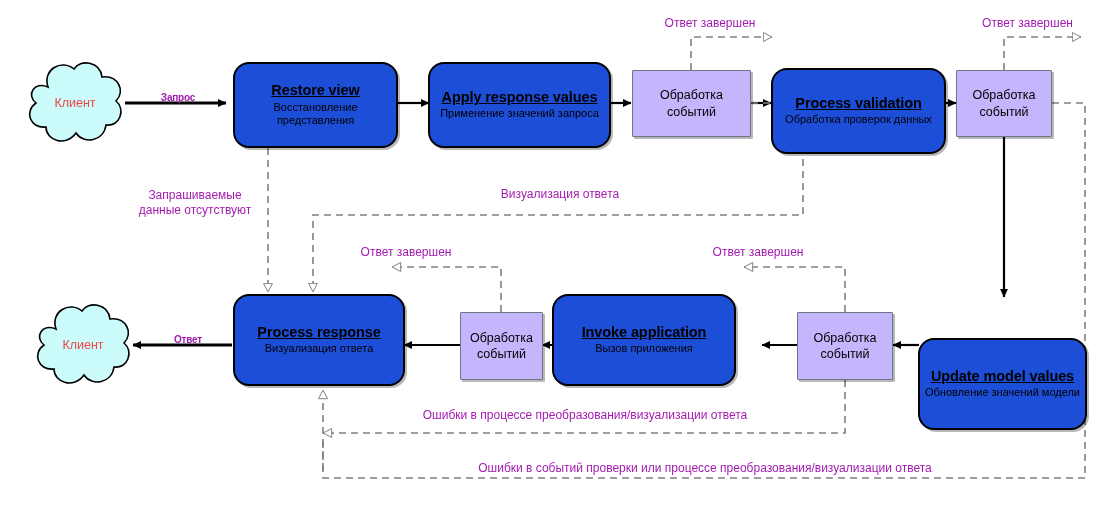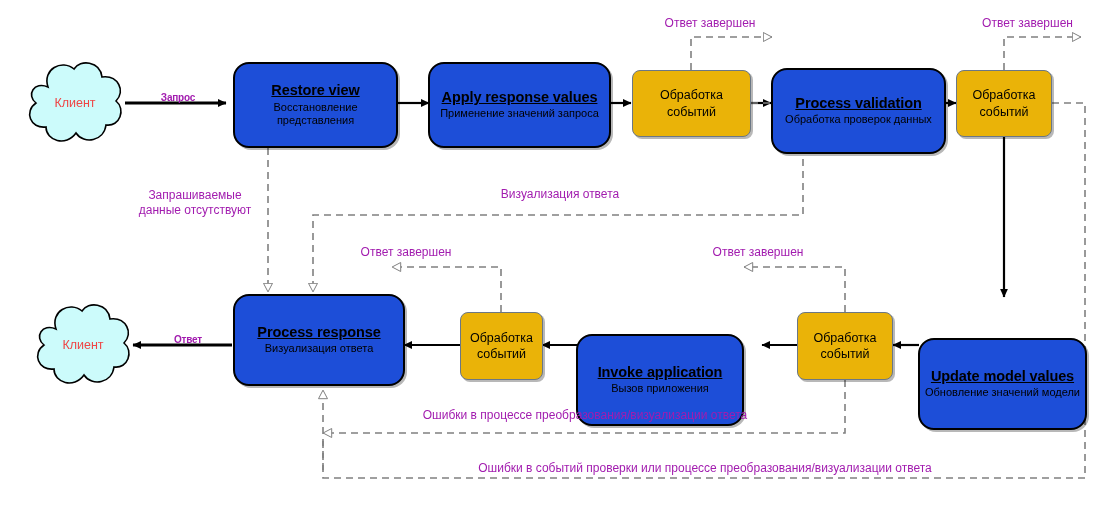--- a/index.html
+++ b/index.html
@@ -34,23 +34,23 @@
     text-align: center;
     z-index: 5;
   }
   .node.phase {
     background: #1d4ed8;
     border: 2px solid #000000;
     border-radius: 16px;
     box-shadow: 2px 2px 0 0 rgba(0,0,0,0.28);
   }
   .node.event {
-    background: #eab308;
+    background: #c4b5fd;
     border: 1.5px solid #6b7785;
-    border-radius: 8px;
+    border-radius: 1px;
     box-shadow: 2px 2px 0 0 rgba(0,0,0,0.28);
   }
   .node .title-en {
     font-size: 14.5px;
     font-weight: bold;
     color: #000000;
     text-decoration: underline;
     line-height: 1.15;
     letter-spacing: -0.1px;
     margin-bottom: 2px;
@@ -239,21 +239,21 @@
 
   <div class="node phase" style="left:233px; top:294px; width:172px; height:92px;">
     <div class="title-en">Process response</div>
     <div class="title-ru">Визуализация ответа</div>
   </div>
 
   <div class="node event" style="left:460px; top:312px; width:83px; height:68px;">
     <div class="title-ru">Обработка событий</div>
   </div>
 
-  <div class="node phase" style="left:576px; top:294px; width:168px; height:92px;margin-top:40px;">
+  <div class="node phase" style="left:552px; top:294px; width:184px; height:92px;">
     <div class="title-en">Invoke application</div>
     <div class="title-ru">Вызов приложения</div>
   </div>
 
   <div class="node event" style="left:797px; top:312px; width:96px; height:68px;">
     <div class="title-ru">Обработка событий</div>
   </div>
 
   <div class="node phase" style="left:918px; top:294px; width:169px; height:92px;margin-top:44px;">
     <div class="title-en">Update model values</div>

